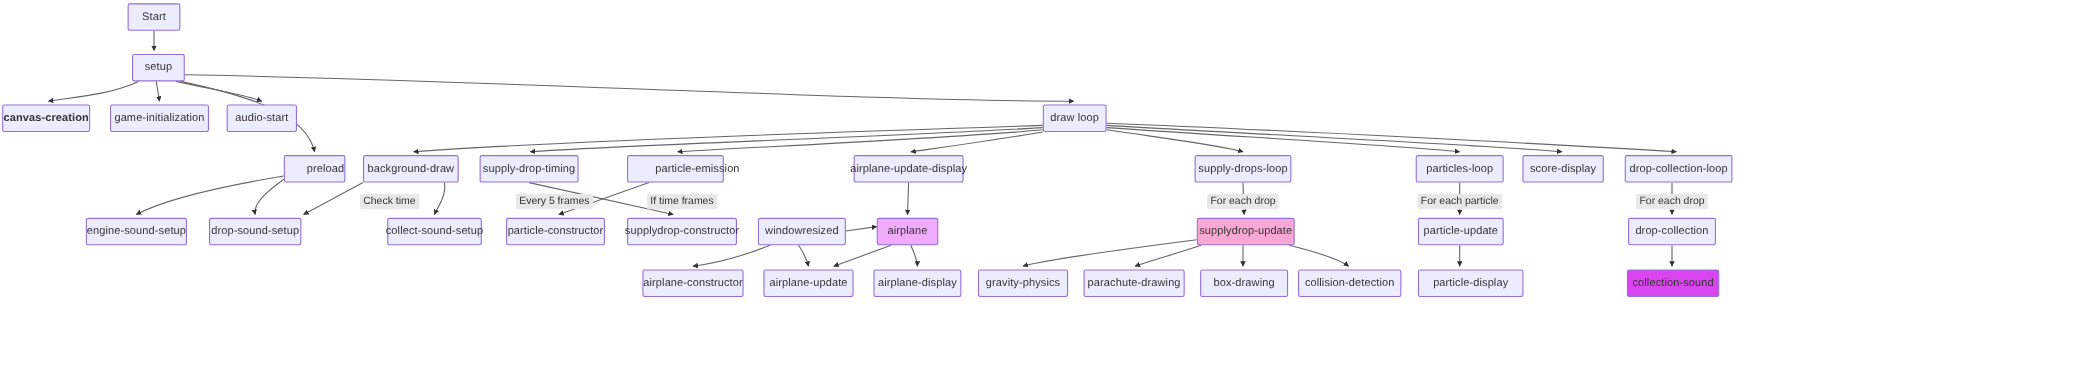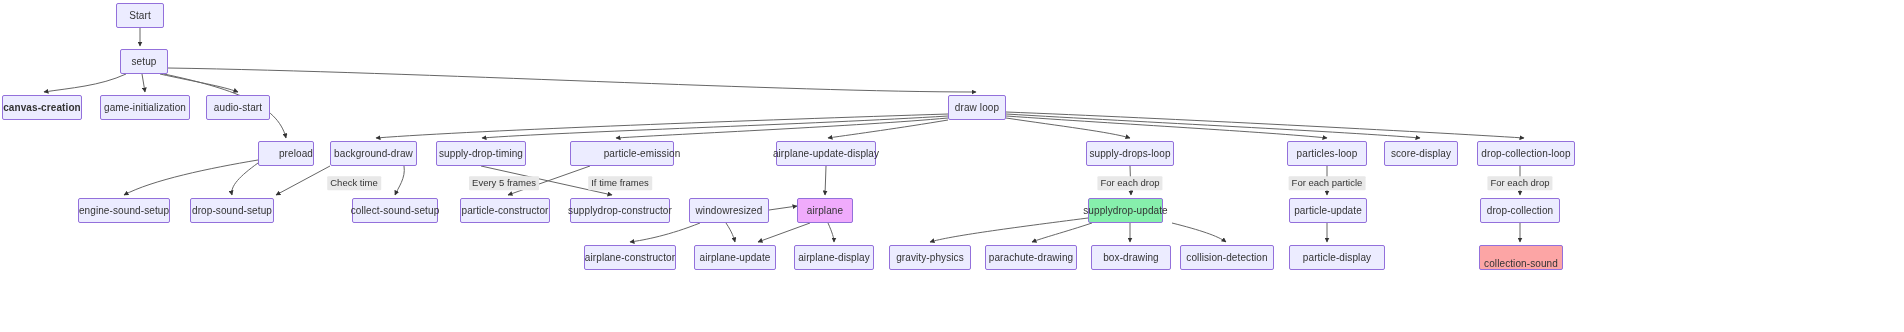--- a/index.html
+++ b/index.html
@@ -105,21 +105,21 @@
       </div>
       <div class="node" style="left: 258px; top: 141px; width: 56px; height: 25px; background: rgb(236, 236, 255); border-color: rgb(147, 112, 219); color: rgb(51, 51, 51); justify-content: flex-end;">
         <span>preload</span>
       </div>
       <div class="node" style="left: 330px; top: 141px; width: 87px; height: 25px; background: rgb(236, 236, 255); border-color: rgb(147, 112, 219); color: rgb(51, 51, 51);">
         <span>background-draw</span>
       </div>
       <div class="node" style="left: 436px; top: 141px; width: 90px; height: 25px; background: rgb(236, 236, 255); border-color: rgb(147, 112, 219); color: rgb(51, 51, 51);">
         <span>supply-drop-timing</span>
       </div>
-      <div class="node" style="left: 570px; top: 141px; width: 104px; height: 25px; background: rgb(236, 236, 255); border-color: rgb(147, 112, 219); color: rgb(51, 51, 51); padding-left: 40px;">
+      <div class="node" style="left: 570px; top: 141px; width: 88px; height: 25px; background: rgb(236, 236, 255); border-color: rgb(147, 112, 219); color: rgb(51, 51, 51); padding-left: 40px;">
         <span>particle-emission</span>
       </div>
       <div class="node" style="left: 776px; top: 141px; width: 100px; height: 25px; background: rgb(236, 236, 255); border-color: rgb(147, 112, 219); color: rgb(51, 51, 51);">
         <span>airplane-update-display</span>
       </div>
       <div class="node" style="left: 1086px; top: 141px; width: 88px; height: 25px; background: rgb(236, 236, 255); border-color: rgb(147, 112, 219); color: rgb(51, 51, 51);">
         <span>supply-drops-loop</span>
       </div>
       <div class="node" style="left: 1287px; top: 141px; width: 80px; height: 25px; background: rgb(236, 236, 255); border-color: rgb(147, 112, 219); color: rgb(51, 51, 51);">
         <span>particles-loop</span>
@@ -144,21 +144,21 @@
       </div>
       <div class="node" style="left: 570px; top: 198px; width: 100px; height: 25px; background: rgb(236, 236, 255); border-color: rgb(147, 112, 219); color: rgb(51, 51, 51);">
         <span>supplydrop-constructor</span>
       </div>
       <div class="node" style="left: 689px; top: 198px; width: 80px; height: 25px; background: rgb(236, 236, 255); border-color: rgb(147, 112, 219); color: rgb(51, 51, 51);">
         <span>windowresized</span>
       </div>
       <div class="node" style="left: 797px; top: 198px; width: 56px; height: 25px; background: #f0abfc; border-color: rgb(147, 112, 219); color: rgb(51, 51, 51);">
         <span>airplane</span>
       </div>
-      <div class="node" style="left: 1088px; top: 198px; width: 75px; height: 25px; background: #86efac; border-color: rgb(147, 112, 219); color: rgb(51, 51, 51);">
+      <div class="node" style="left: 1088px; top: 198px; width: 89px; height: 25px; background: #f9a8d4; border-color: rgb(147, 112, 219); color: rgb(51, 51, 51);">
         <span>supplydrop-update</span>
       </div>
       <div class="node" style="left: 1289px; top: 198px; width: 78px; height: 25px; background: rgb(236, 236, 255); border-color: rgb(147, 112, 219); color: rgb(51, 51, 51);">
         <span>particle-update</span>
       </div>
       <div class="node" style="left: 1480px; top: 198px; width: 80px; height: 25px; background: rgb(236, 236, 255); border-color: rgb(147, 112, 219); color: rgb(51, 51, 51);">
         <span>drop-collection</span>
       </div>
       <div class="node" style="left: 584px; top: 245px; width: 92px; height: 25px; background: rgb(236, 236, 255); border-color: rgb(147, 112, 219); color: rgb(51, 51, 51);">
         <span>airplane-constructor</span>
@@ -177,21 +177,21 @@
       </div>
       <div class="node" style="left: 1091px; top: 245px; width: 80px; height: 25px; background: rgb(236, 236, 255); border-color: rgb(147, 112, 219); color: rgb(51, 51, 51);">
         <span>box-drawing</span>
       </div>
       <div class="node" style="left: 1180px; top: 245px; width: 94px; height: 25px; background: rgb(236, 236, 255); border-color: rgb(147, 112, 219); color: rgb(51, 51, 51);">
         <span>collision-detection</span>
       </div>
       <div class="node" style="left: 1289px; top: 245px; width: 96px; height: 25px; background: rgb(236, 236, 255); border-color: rgb(147, 112, 219); color: rgb(51, 51, 51);">
         <span>particle-display</span>
       </div>
-      <div class="node" style="left: 1479px; top: 245px; width: 84px; height: 25px; background: #fca5a5; border-color: rgb(147, 112, 219); color: rgb(51, 51, 51); align-items: flex-end;">
+      <div class="node" style="left: 1479px; top: 245px; width: 84px; height: 25px; background: #d946ef; border-color: rgb(147, 112, 219); color: rgb(51, 51, 51);">
         <span>collection-sound</span>
       </div>
     </div>
   <div id="edge-labels">
       <div class="edge-label" style="left: 354px; top: 183px; background: rgb(232, 232, 232); color: rgb(51, 51, 51);">Check time</div>
       <div class="edge-label" style="left: 504px; top: 183px; background: rgb(232, 232, 232); color: rgb(51, 51, 51);">Every 5 frames</div>
       <div class="edge-label" style="left: 620px; top: 183px; background: rgb(232, 232, 232); color: rgb(51, 51, 51);">If time frames</div>
       <div class="edge-label" style="left: 1130px; top: 183px; background: rgb(232, 232, 232); color: rgb(51, 51, 51);">For each drop</div>
       <div class="edge-label" style="left: 1327px; top: 183px; background: rgb(232, 232, 232); color: rgb(51, 51, 51);">For each particle</div>
       <div class="edge-label" style="left: 1520px; top: 183px; background: rgb(232, 232, 232); color: rgb(51, 51, 51);">For each drop</div>

